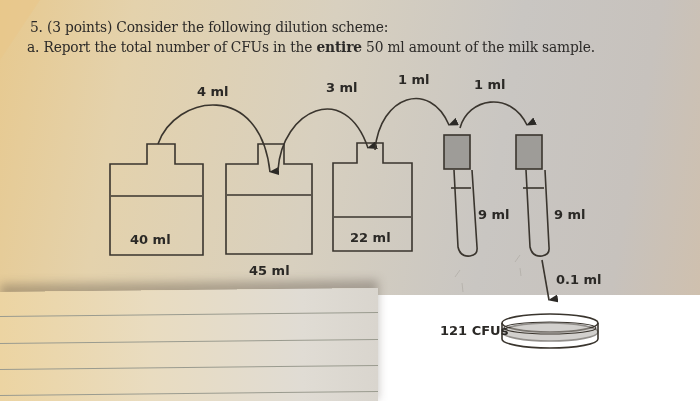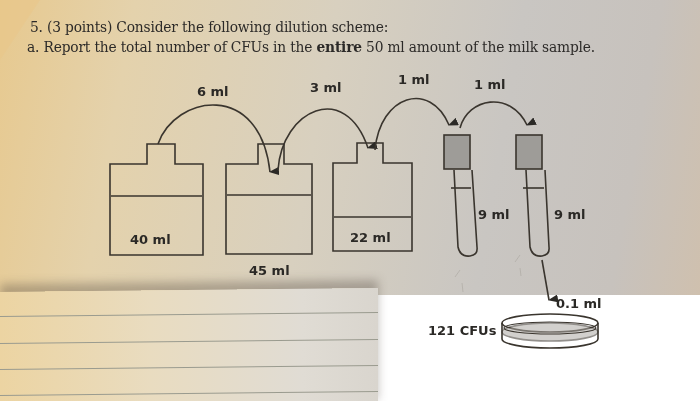--- a/index.html
+++ b/index.html
@@ -80,34 +80,34 @@
         <ellipse cx="550" cy="328" rx="46" ry="6" stroke-width="1.2"></ellipse>
       </g>
     </g>
 
     <g stroke="#a7a39c" stroke-width=".8" fill="none" opacity=".7">
       <path d="M455,277 L460,270 M462,283 L463,292"></path>
       <path d="M515,262 L520,255 M520,268 L521,276"></path>
     </g>
   </svg>
 
-  <div class="lbl" style="left:197px;top:84px;">6 ml</div>
-  <div class="lbl" style="left:310px;top:80px;">3 ml</div>
+  <div class="lbl" style="left:197px;top:84px;">4 ml</div>
+  <div class="lbl" style="left:326px;top:80px;">3 ml</div>
   <div class="lbl" style="left:398px;top:72px;">1 ml</div>
   <div class="lbl" style="left:474px;top:77px;">1 ml</div>
 
   <div class="lbl" style="left:130px;top:232px;">40 ml</div>
   <div class="lbl" style="left:249px;top:231px;margin-top:32px;">45 ml</div>
   <div class="lbl" style="left:350px;top:230px;">22 ml</div>
 
   <div class="lbl" style="left:478px;top:207px;">9 ml</div>
   <div class="lbl" style="left:554px;top:207px;">9 ml</div>
 
-  <div class="lbl" style="left:556px;top:272px;margin-top:24px;">0.1 ml</div>
-  <div class="lbl" style="left:428px;top:323px;">121 CFUs</div>
+  <div class="lbl" style="left:556px;top:272px;">0.1 ml</div>
+  <div class="lbl" style="left:440px;top:323px;">121 CFUs</div>
 
   <div class="notepad">
     <div class="line" style="top:24px;"></div>
     <div class="line" style="top:51px;"></div>
     <div class="line" style="top:77px;"></div>
     <div class="line" style="top:103px;"></div>
   </div>
 </div>
 
 </body></html>

